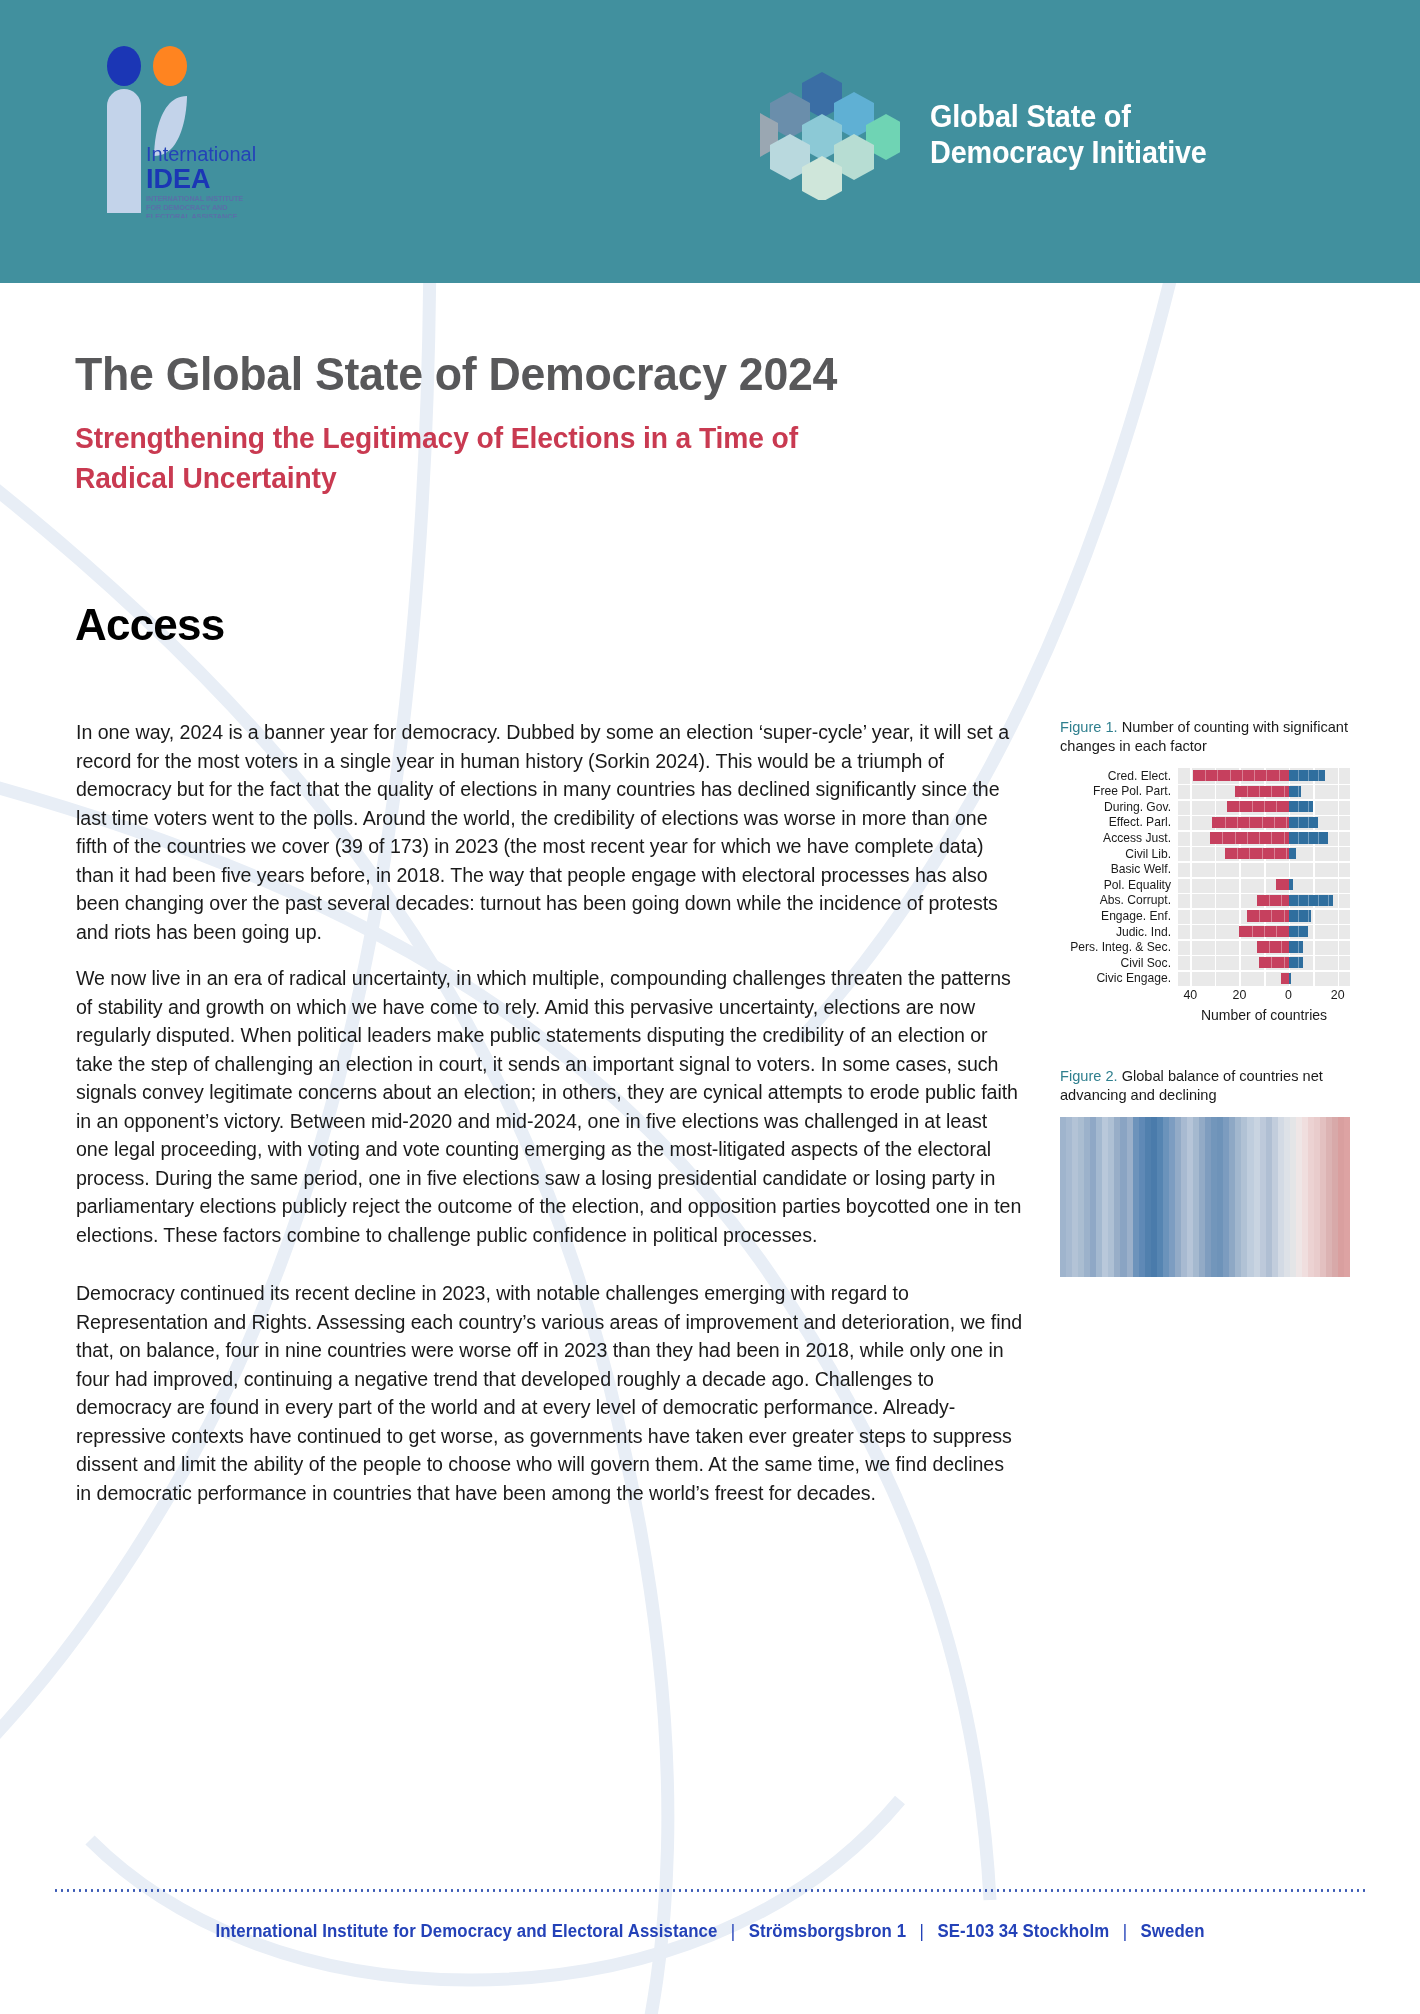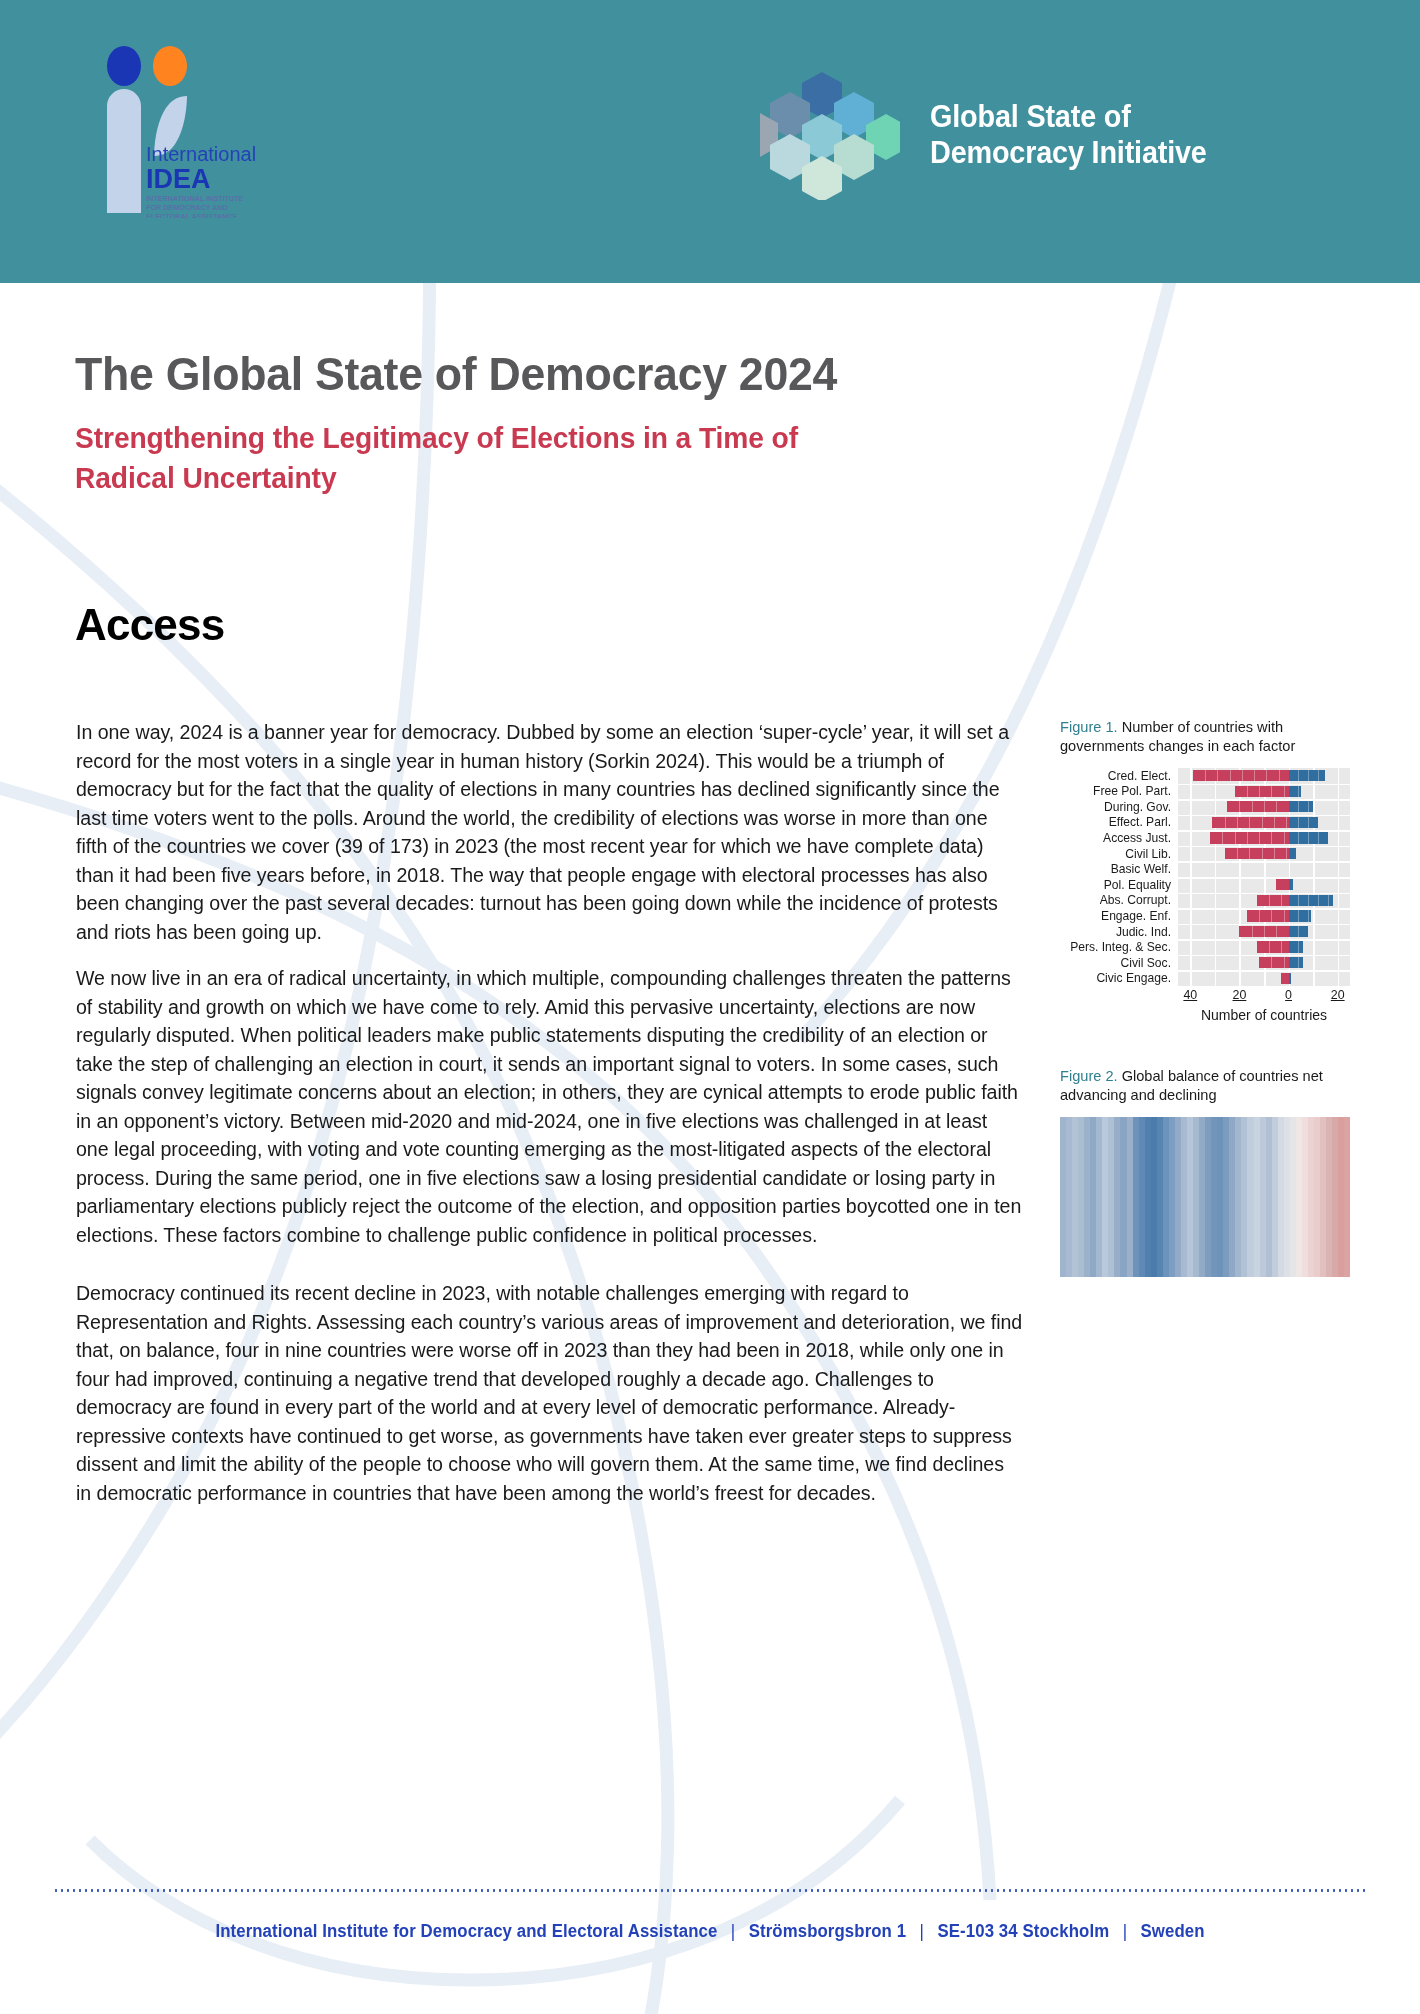--- a/index.html
+++ b/index.html
@@ -201,21 +201,20 @@
     position: relative;
     height: 20px;
     margin-left: 118px;
   }
   #fig1-axis .tick {
     position: absolute;
     top: 2px;
     transform: translateX(-50%);
     font-size: 12.4px;
     color: #1a1a1a;
-    text-decoration: underline;
   }
   #fig1-xlabel {
     margin-left: 118px;
     text-align: center;
     font-size: 14px;
     color: #1a1a1a;
     margin-top: 1px;
   }
 
   
@@ -310,21 +309,21 @@
   <div id="body-col">
     <p>In one way, 2024 is a banner year for democracy. Dubbed by some an election ‘super-cycle’ year, it will set a record for the most voters in a single year in human history (Sorkin 2024). This would be a triumph of democracy but for the fact that the quality of elections in many countries has declined significantly since the last time voters went to the polls. Around the world, the credibility of elections was worse in more than one fifth of the countries we cover (39 of 173) in 2023 (the most recent year for which we have complete data) than it had been five years before, in 2018. The way that people engage with electoral processes has also been changing over the past several decades: turnout has been going down while the incidence of protests and riots has been going up.</p>
     <p>We now live in an era of radical uncertainty, in which multiple, compounding challenges threaten the patterns of stability and growth on which we have come to rely. Amid this pervasive uncertainty, elections are now regularly disputed. When political leaders make public statements disputing the credibility of an election or take the step of challenging an election in court, it sends an important signal to voters. In some cases, such signals convey legitimate concerns about an election; in others, they are cynical attempts to erode public faith in an opponent’s victory. Between mid-2020 and mid-2024, one in five elections was challenged in at least one legal proceeding, with voting and vote counting emerging as the most-litigated aspects of the electoral process. During the same period, one in five elections saw a losing presidential candidate or losing party in parliamentary elections publicly reject the outcome of the election, and opposition parties boycotted one in ten elections. These factors combine to challenge public confidence in political processes.</p>
     <p class="gap-before">Democracy continued its recent decline in 2023, with notable challenges emerging with regard to Representation and Rights. Assessing each country’s various areas of improvement and deterioration, we find that, on balance, four in nine countries were worse off in 2023 than they had been in 2018, while only one in four had improved, continuing a negative trend that developed roughly a decade ago. Challenges to democracy are found in every part of the world and at every level of democratic performance. Already-repressive contexts have continued to get worse, as governments have taken ever greater steps to suppress dissent and limit the ability of the people to choose who will govern them. At the same time, we find declines in democratic performance in countries that have been among the world’s freest for decades.</p>
   </div>
 
   <div id="fig-col">
 
     <div>
       <div class="fig-caption">
-        <span class="fig-label">Figure 1.</span><span> Number of countries with governments changes in each factor</span>
+        <span class="fig-label">Figure 1.</span><span> Number of counting with significant changes in each factor</span>
       </div>
 
       <div id="fig1">
         <div class="chart-row" style="height:218px;">
           <div class="ylab-col" id="fig1-ylabels">
               <div class="ylab">Cred. Elect.</div>
               <div class="ylab">Free Pol. Part.</div>
               <div class="ylab">During. Gov.</div>
               <div class="ylab">Effect. Parl.</div>
               <div class="ylab">Access Just.</div>

